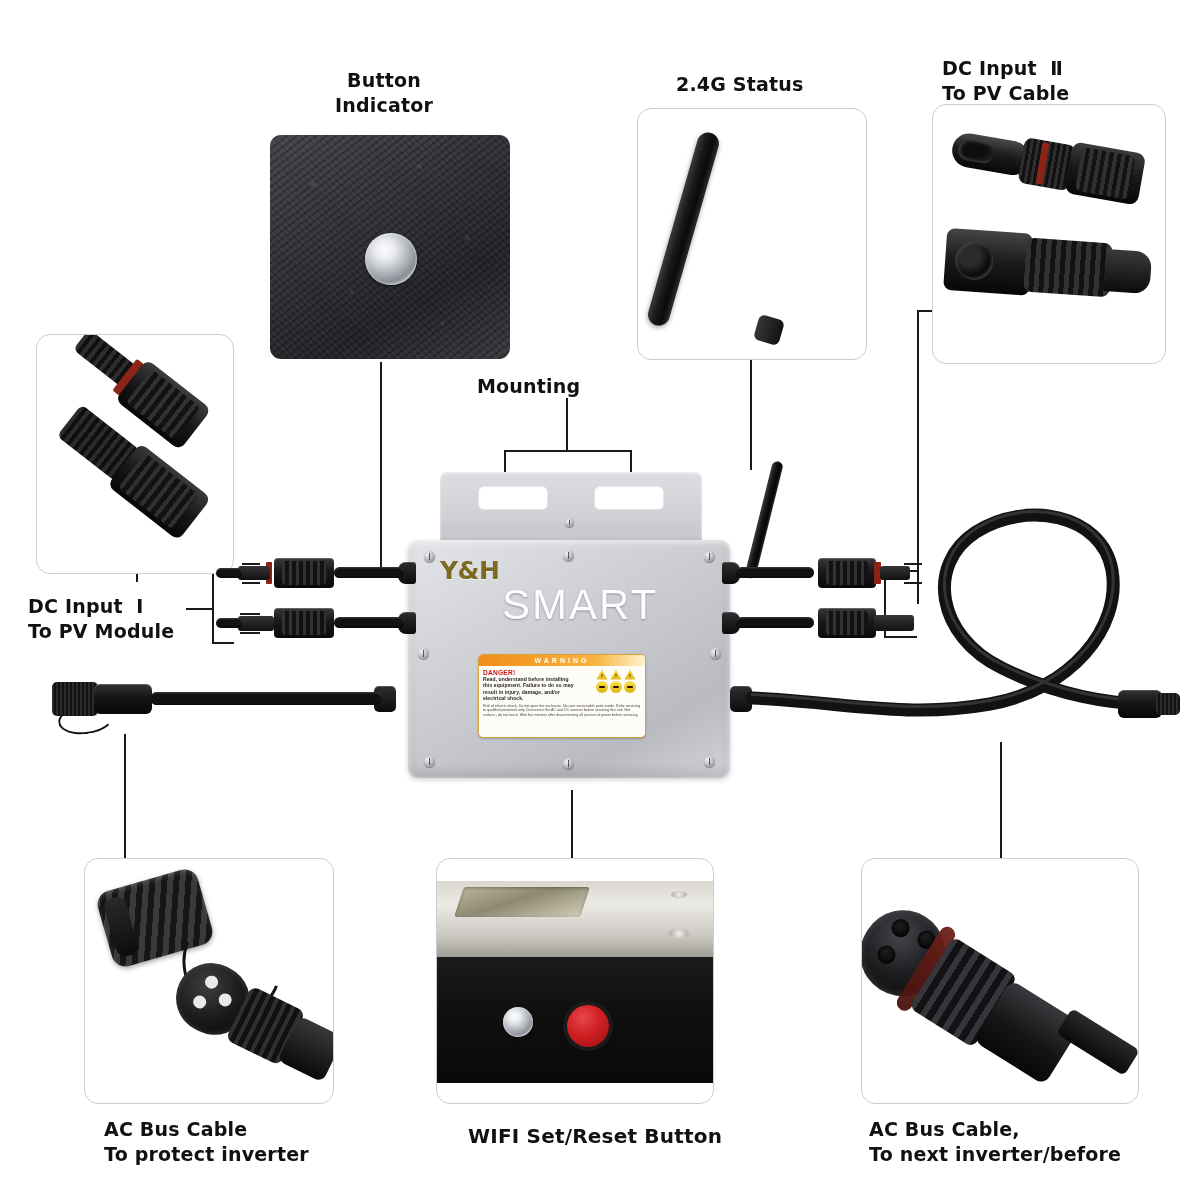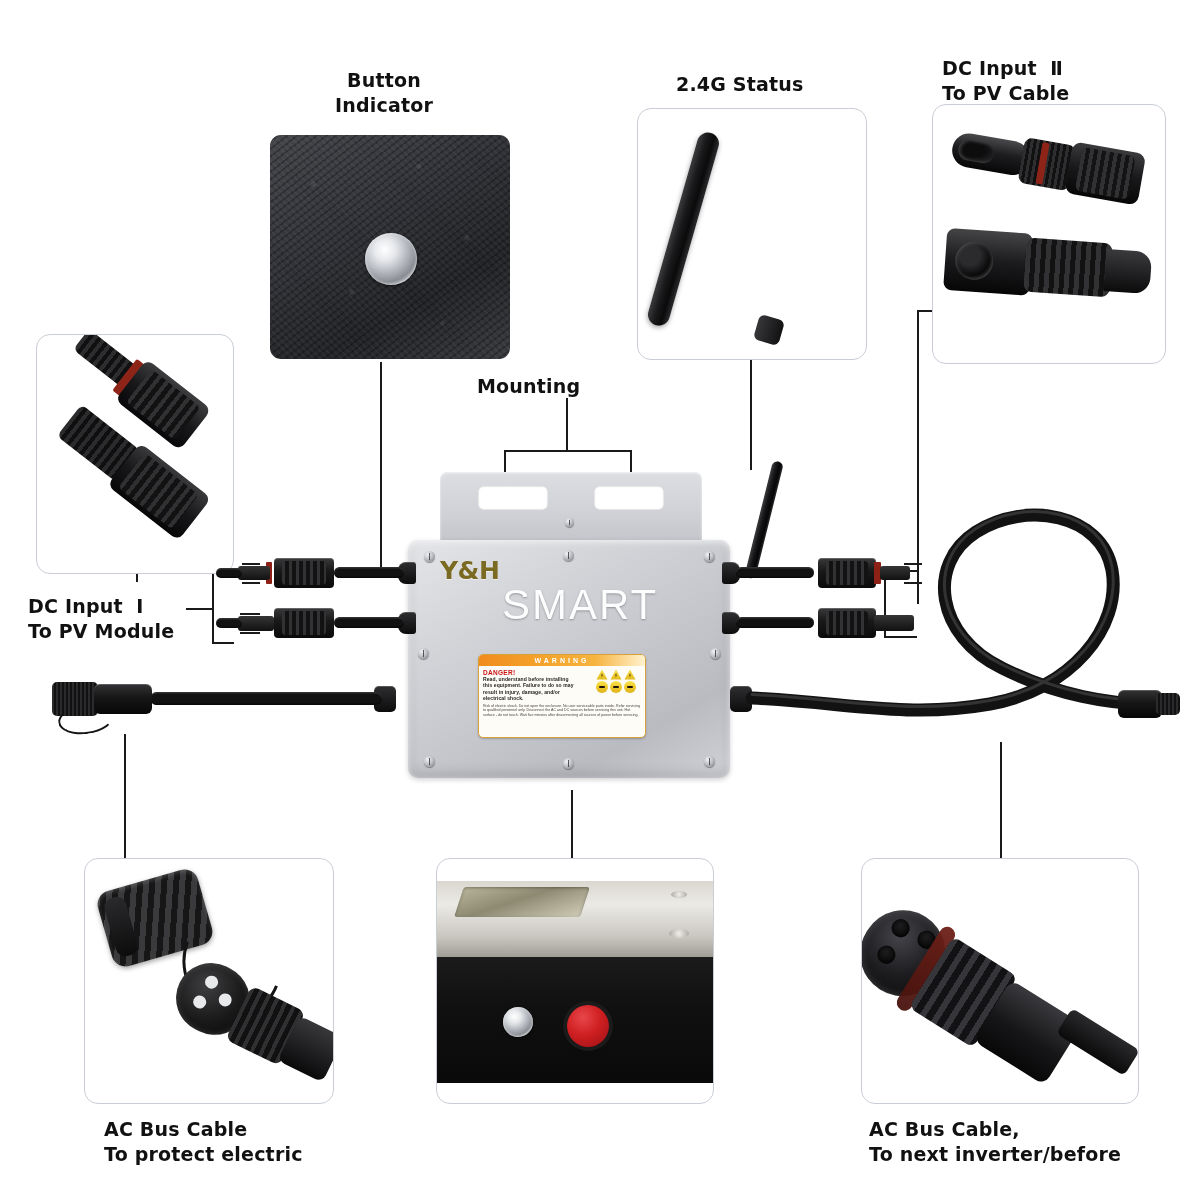--- a/index.html
+++ b/index.html
@@ -102,22 +102,23 @@
 
   <div class="lbl" style="left:942px;top:56px;">DC Input  Ⅱ
 To PV Cable</div>
 
   <div class="lbl" style="left:477px;top:374px;">Mounting</div>
 
   <div class="lbl" style="left:28px;top:594px;">DC Input  Ⅰ
 To PV Module</div>
 
   <div class="lbl" style="left:104px;top:1117px;">AC Bus Cable
-To protect electric</div>
-
+To protect inverter</div>
+
+  <div class="lbl bold" style="left:468px;top:1123px;">WIFI Set/Reset Button</div>
 
   <div class="lbl" style="left:869px;top:1117px;">AC Bus Cable,
 To next inverter/before</div>
 
   <div class="ln lnv" style="left:380px;top:358px;height:212px;"></div>
 
   <div class="ln lnv" style="left:750px;top:358px;height:112px;"></div>
 
   <div class="ln lnv" style="left:917px;top:312px;height:292px;"></div>
   <div class="ln lnh" style="left:917px;top:310px;width:22px;"></div>

